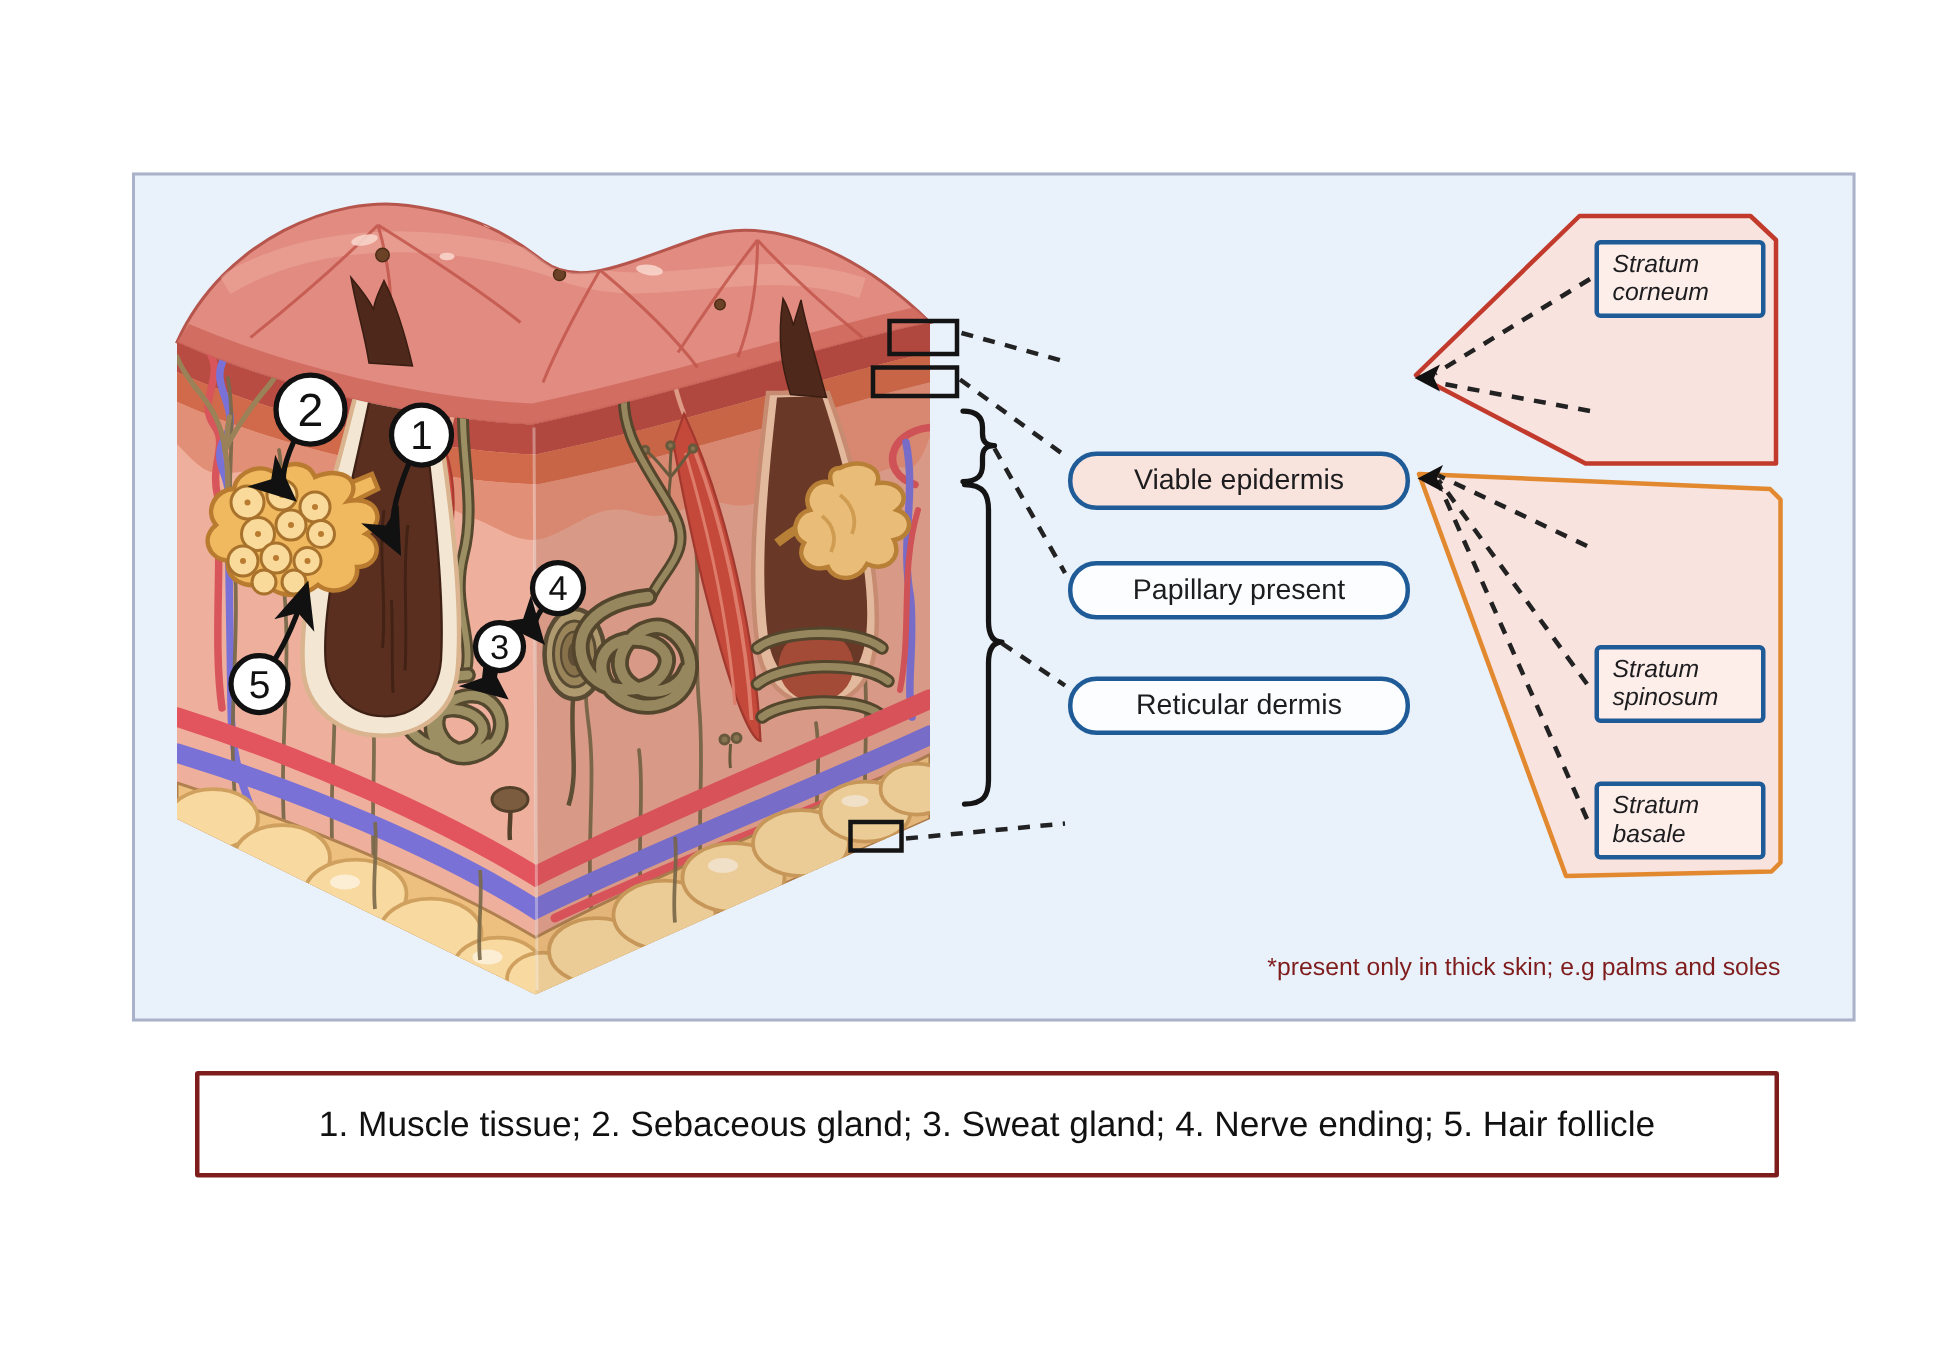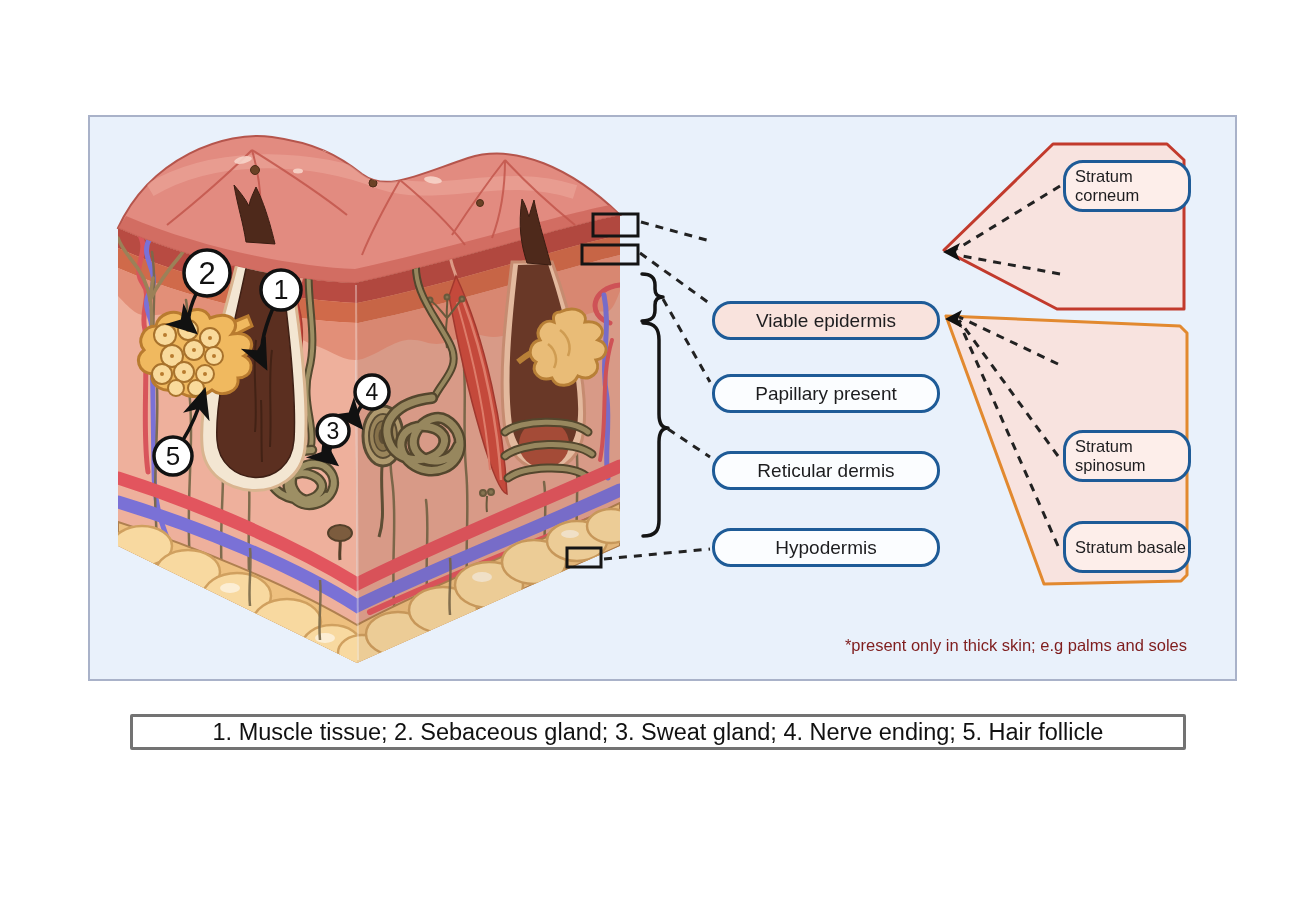--- a/index.html
+++ b/index.html
@@ -5,28 +5,28 @@
   html,body{margin:0;padding:0;background:#ffffff;}
   .stage{position:relative;width:1300px;height:910px;background:#fff;overflow:hidden;
          font-family:"Liberation Sans", sans-serif;}
   .panel{position:absolute;left:88px;top:115px;width:1149px;height:566px;
          background:#e9f1fb;border:2px solid #a9b2c9;box-sizing:border-box;z-index:0;}
   svg.scene{position:absolute;left:0;top:0;z-index:1;}
   .pill{position:absolute;left:712px;width:228px;height:39px;box-sizing:border-box;
         border:3px solid #1e5b97;border-radius:19px;display:flex;align-items:center;
         justify-content:center;font-size:19px;color:#1d1d1f;z-index:2;background:#fbfdff;}
   .pill.pink{background:#f9e3dd;}
-  .sbox{position:absolute;left:1063px;width:128px;height:52px;box-sizing:border-box;
-        border:3px solid #1e5b97;border-radius:20px;background:#fdeeea;display:flex;
+  .sbox{position:absolute;left:1063px;width:114px;height:52px;box-sizing:border-box;
+        border:3px solid #1e5b97;border-radius:4px;background:#fdeeea;display:flex;
         flex-direction:column;justify-content:center;padding-left:9px;font-size:16.5px;
-        line-height:1.13;color:#1d1d1f;z-index:2;}
+        line-height:1.13;color:#1d1d1f;z-index:2;font-style:italic;}
   .footnote{position:absolute;left:700px;top:636px;width:487px;text-align:right;
             font-size:16.5px;color:#7f1d1d;z-index:2;}
-  .legendbar{position:absolute;left:130px;top:714px;width:1056px;height:36px;box-sizing:border-box;
-             border:3px solid #737373;background:#ffffff;display:flex;align-items:center;
+  .legendbar{position:absolute;left:130px;top:714px;width:1056px;height:71px;box-sizing:border-box;
+             border:3px solid #7f1d1d;background:#ffffff;display:flex;align-items:center;
              justify-content:center;font-size:23.5px;color:#111;z-index:2;border-radius:2px;}
 </style>
 </head>
 <body>
 
 <div class="stage">
 
   <div class="panel"></div>
 
   <svg class="scene" width="1300" height="910" viewBox="0 0 1300 910">
@@ -323,21 +323,20 @@
       <g>
         <circle cx="173" cy="456" r="19" fill="#fff" stroke="#111" stroke-width="3.5"></circle>
         <text x="173" y="465" font-size="26" fill="#111">5</text>
       </g>
     </g>
   </svg>
 
   <div class="pill pink" style="top:301px;">Viable epidermis</div>
   <div class="pill" style="top:374px;">Papillary present</div>
   <div class="pill" style="top:451px;">Reticular dermis</div>
-  <div class="pill" style="top:528px;">Hypodermis</div>
 
   <div class="sbox" style="top:160px;">Stratum corneum</div>
   <div class="sbox" style="top:430px;">Stratum spinosum</div>
   <div class="sbox" style="top:521px;">Stratum basale</div>
 
   <div class="footnote">*present only in thick skin; e.g palms and soles</div>
 
   <div class="legendbar">1. Muscle tissue; 2. Sebaceous gland; 3. Sweat gland; 4. Nerve ending; 5. Hair follicle</div>
 
 </div>

